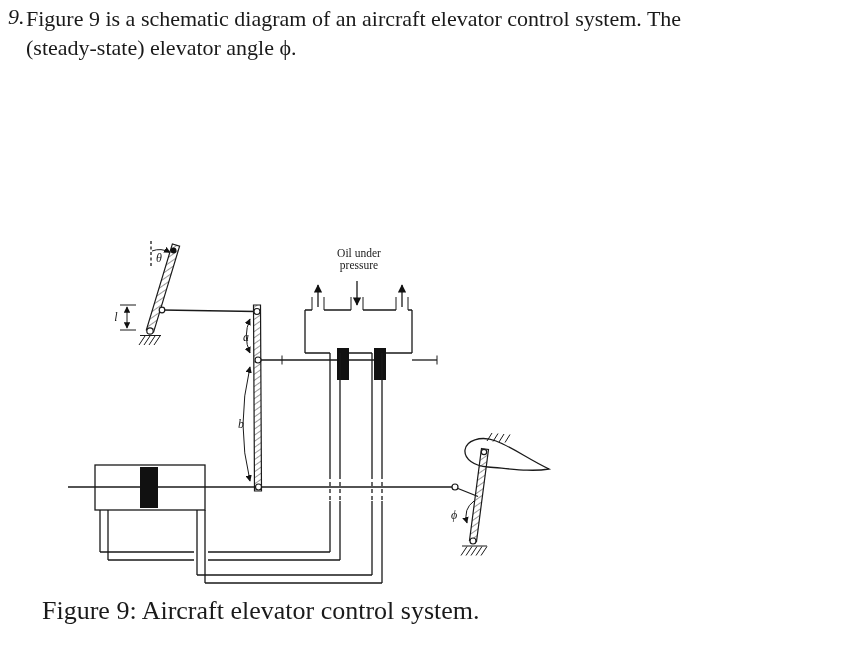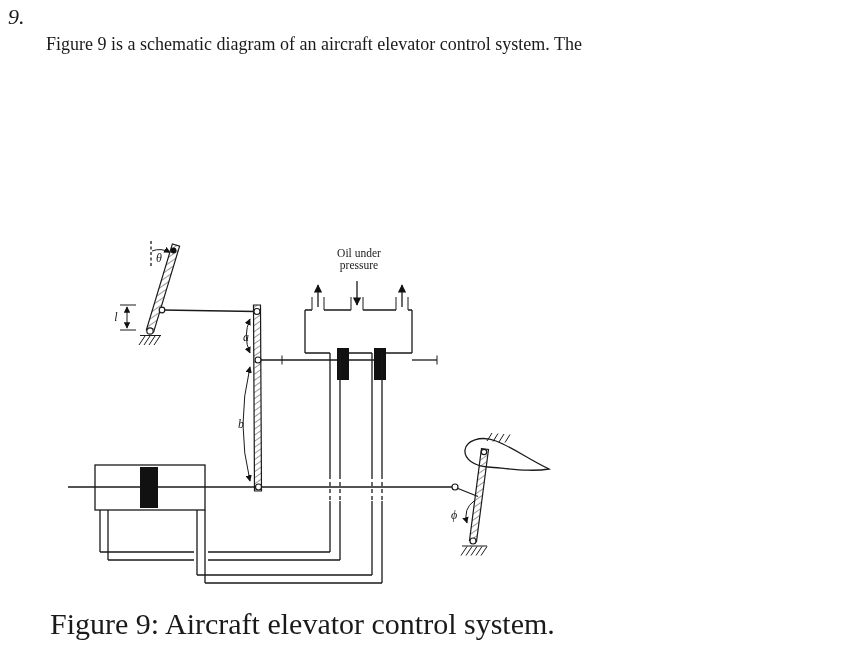--- a/index.html
+++ b/index.html
@@ -1,40 +1,41 @@
 <!DOCTYPE html>
 <html><head>
 <meta charset="utf-8">
 <style>
   html,body{margin:0;padding:0;background:#fff;}
   .page{position:relative;width:862px;height:667px;background:#ffffff;
         font-family:"Liberation Serif",serif;color:#1a1a1a;overflow:hidden;}
   .problem-number{position:absolute;left:8px;top:4px;font-size:22px;font-style:italic;}
-  .problem-text{position:absolute;left:46px;top:4px;width:808px;font-size:18px;line-height:29px;margin-top:26px;}
+  .problem-text{position:absolute;left:26px;top:4px;width:808px;font-size:22px;line-height:29px;}
   .problem-text .line{white-space:nowrap;}
-  .caption{position:absolute;left:50px;top:596px;font-size:30px;margin-top:11px;}
+  .caption{position:absolute;left:42px;top:596px;font-size:26px;}
   .fig{position:absolute;left:60px;top:235px;}
   svg{display:block;}
   .ink{stroke:#1a1a1a;stroke-width:1.3;fill:none;}
   .thin{stroke:#1a1a1a;stroke-width:1;fill:none;}
   .solidfill{fill:#111;stroke:none;}
   .pin{fill:#ffffff;stroke:#1a1a1a;stroke-width:1.2;}
   .bar{fill:url(#hatch);stroke:#1a1a1a;stroke-width:1.2;}
   .glabel{font-family:"Liberation Serif",serif;font-style:italic;font-size:12px;fill:#1a1a1a;}
   .tlabel{font-family:"Liberation Serif",serif;font-size:11.5px;fill:#1a1a1a;}
 </style>
 </head>
 <body>
 
 <div class="page">
 
   <div class="problem-number">9.</div>
 
   <div class="problem-text">
     <div class="line">Figure 9 is a schematic diagram of an aircraft elevator control system. The</div>
+    <div class="line">(steady-state) elevator angle ϕ.</div>
   </div>
 
   <div class="fig">
     <svg width="520" height="358" viewBox="0 0 520 358">
       <defs>
         <pattern id="hatch" patternUnits="userSpaceOnUse" width="5" height="5" patternTransform="rotate(55)">
           <line x1="0" y1="0" x2="0" y2="5" stroke="#333" stroke-width="1"></line>
         </pattern>
         <marker id="ah" viewBox="0 0 10 10" refX="9" refY="5" markerWidth="6.5" markerHeight="6.5" orient="auto-start-reverse">
           <path d="M0,0 L10,5 L0,10 z" fill="#111"></path>

